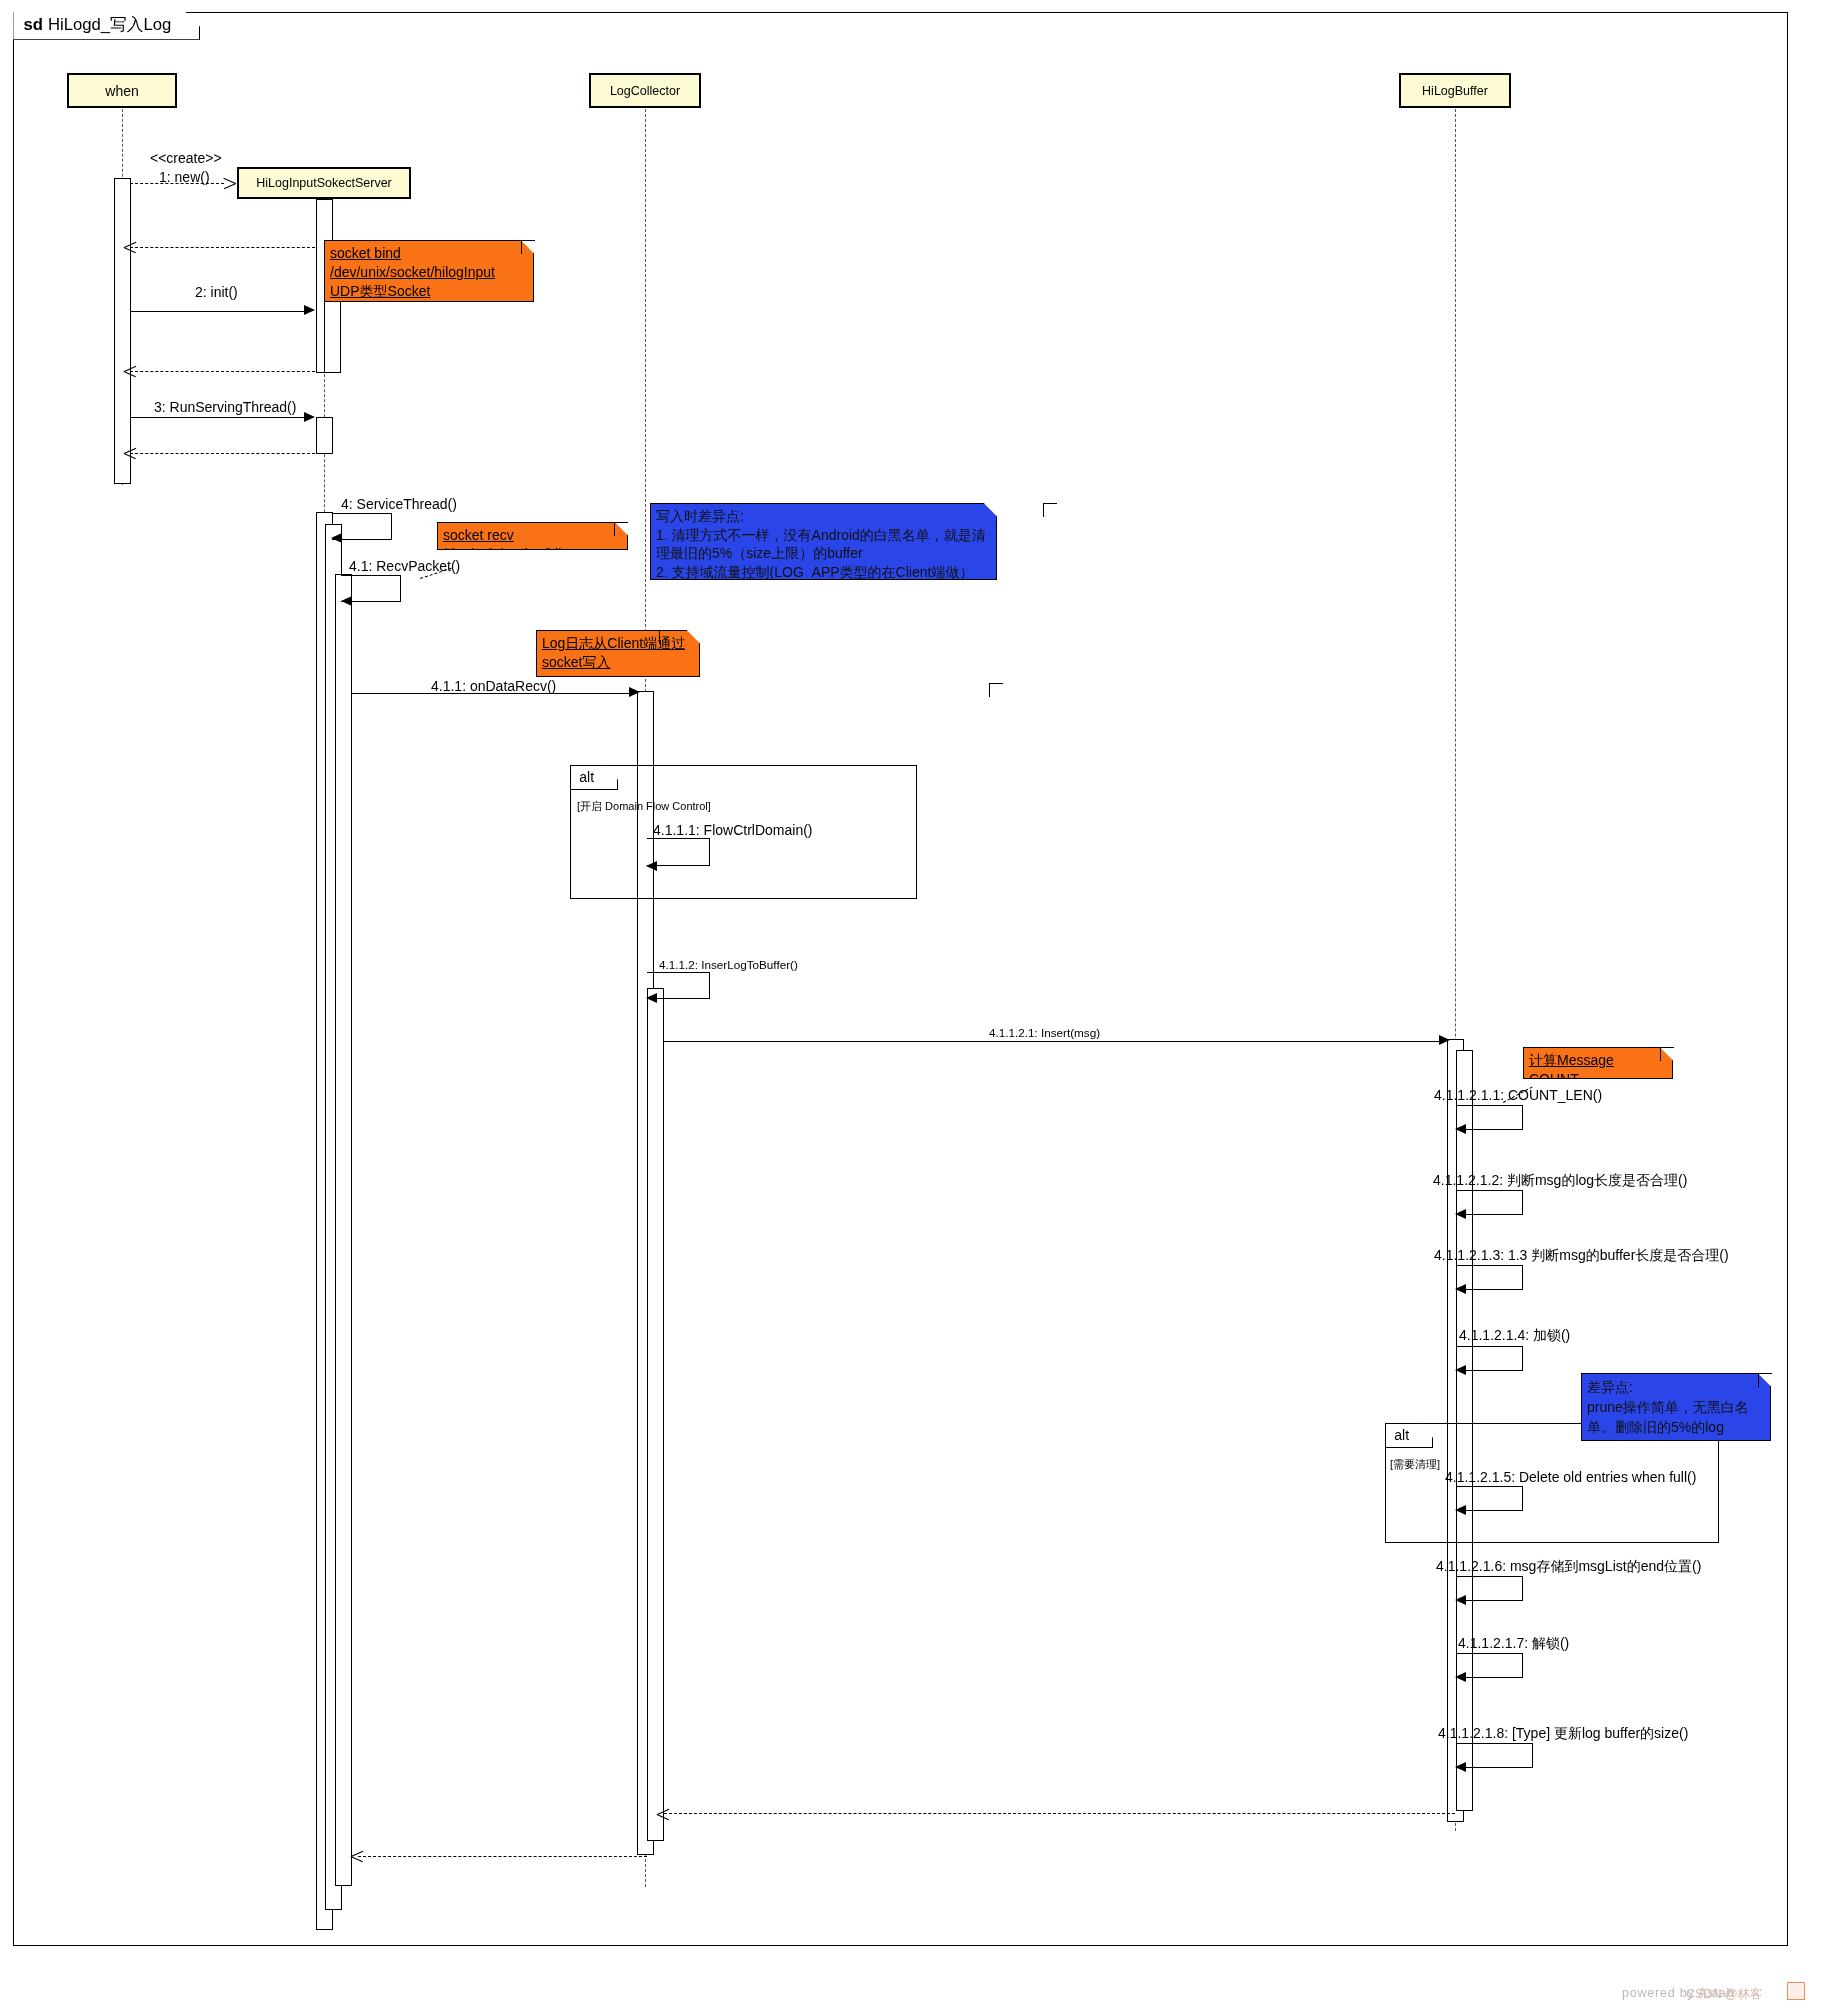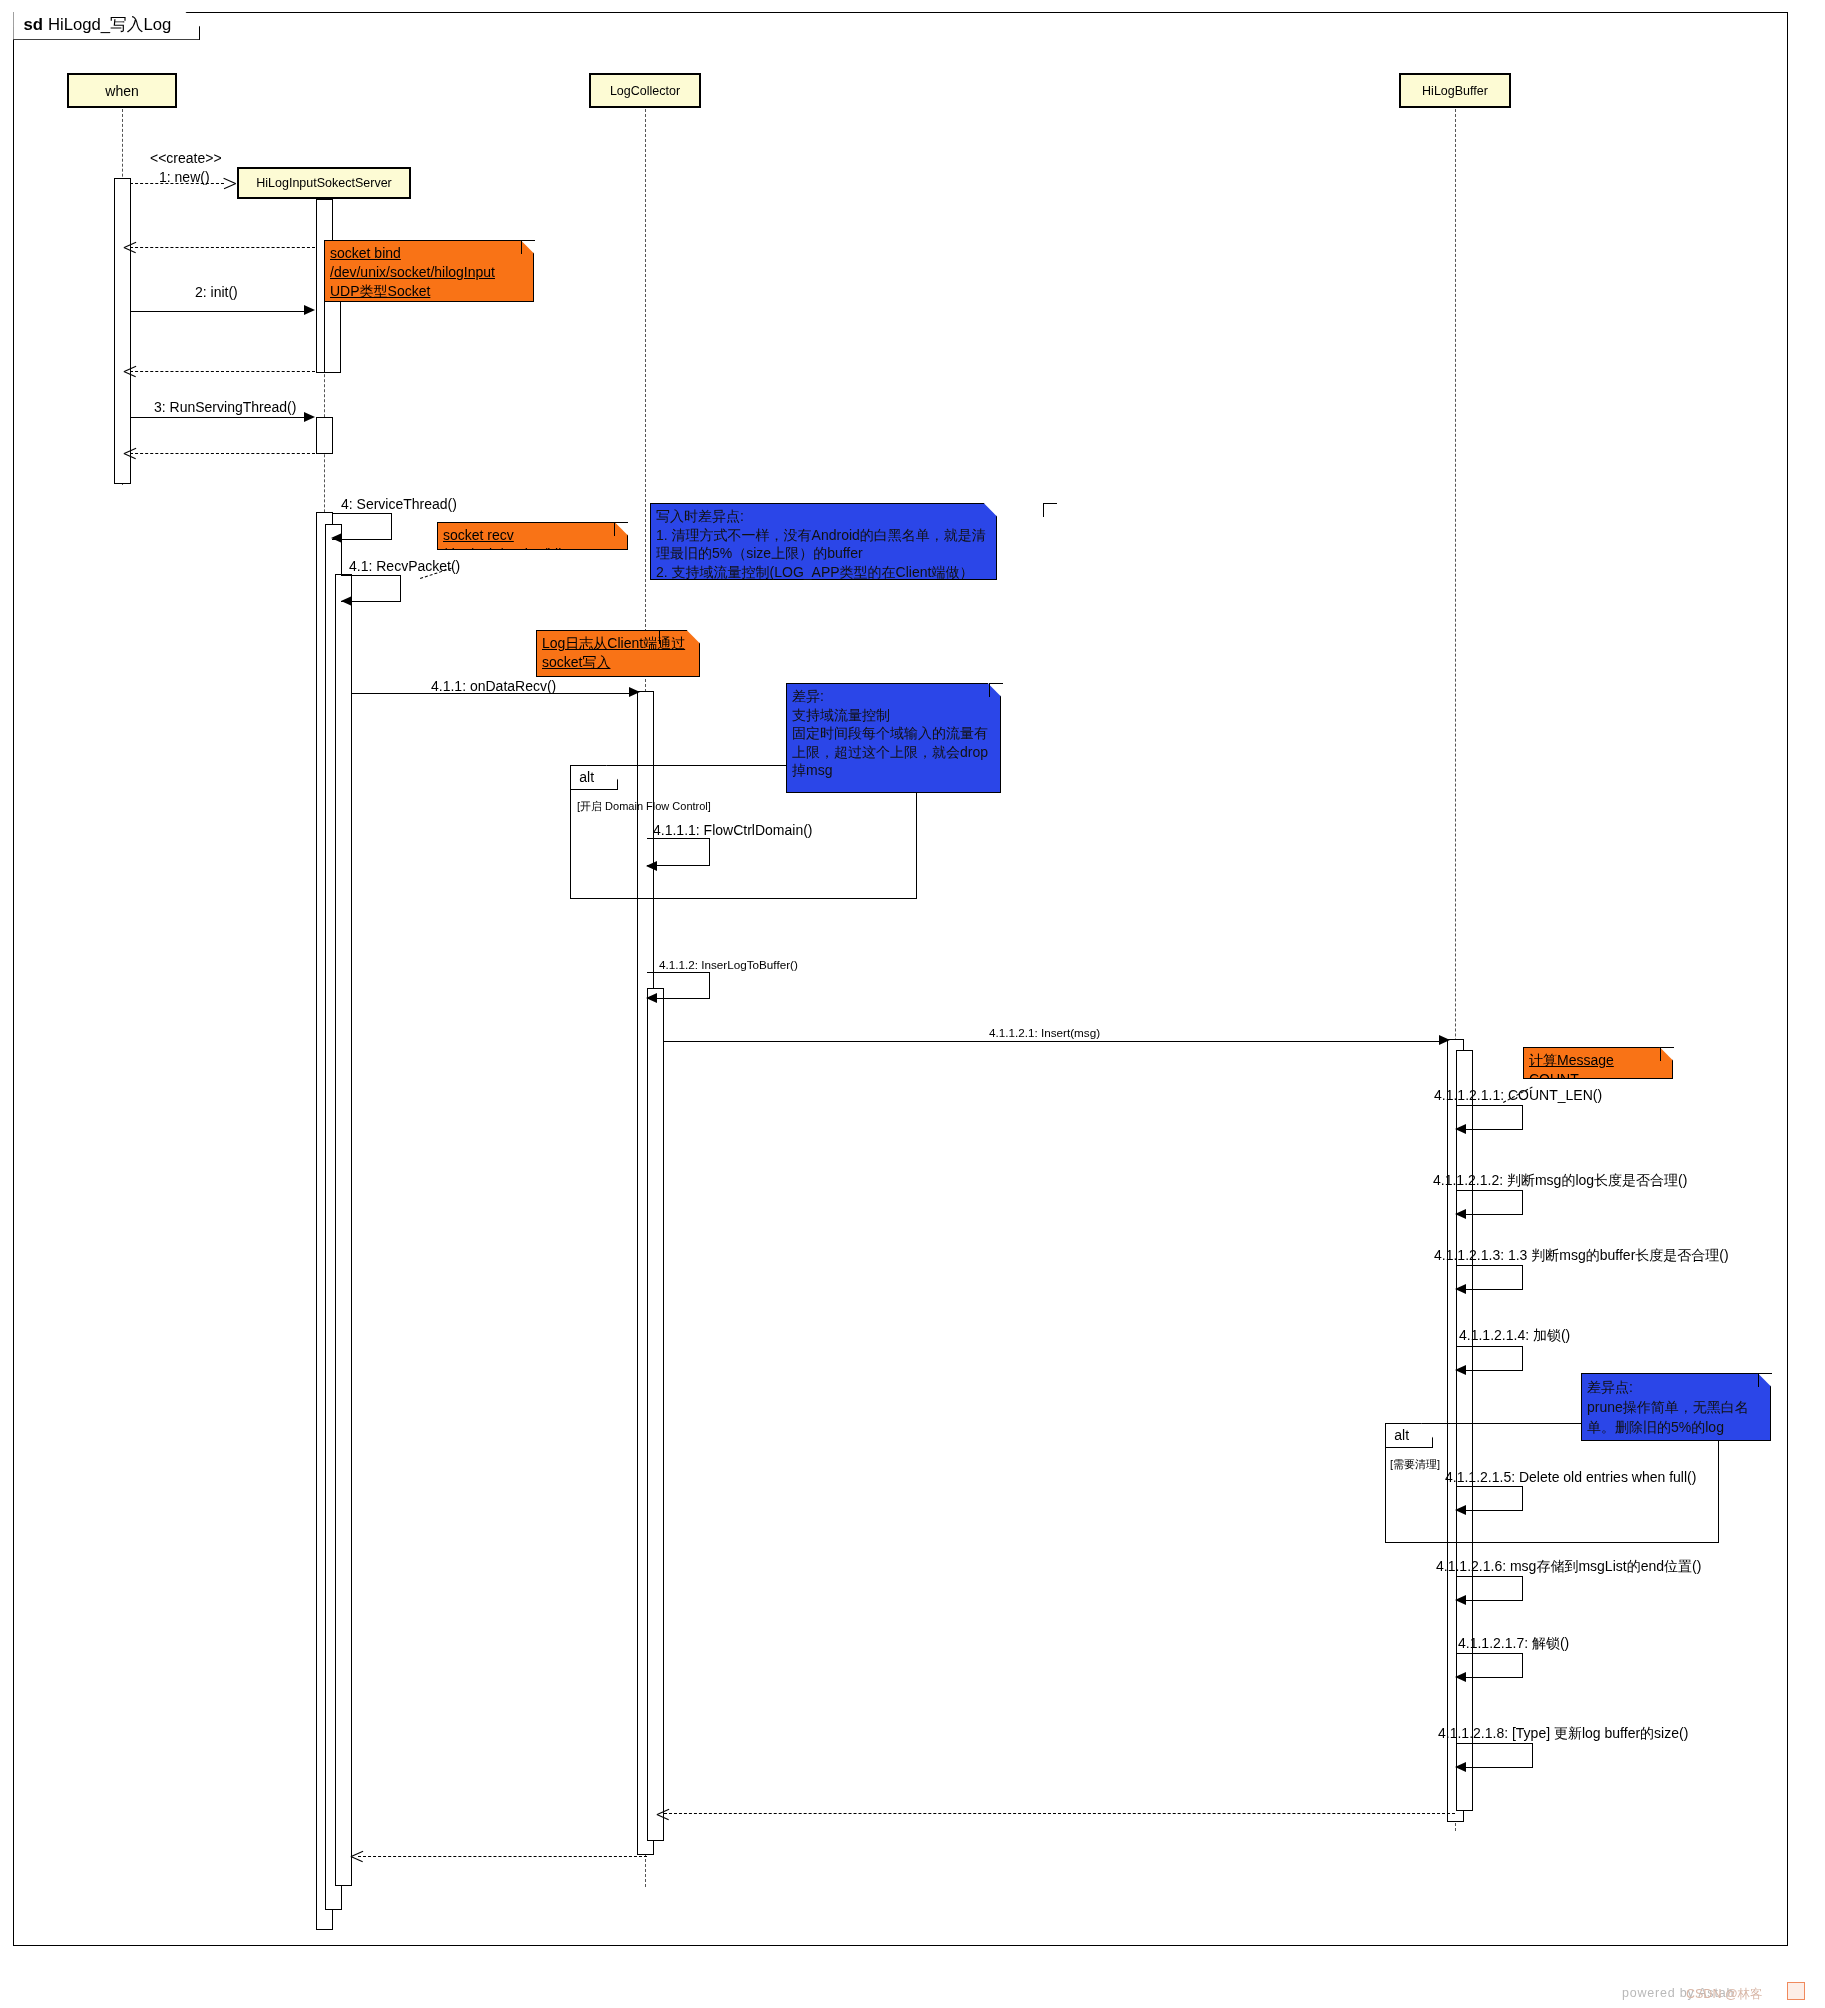--- a/index.html
+++ b/index.html
@@ -208,25 +208,20 @@
 
   <div class="note blue" style="left:650px;top:503px;width:347px;height:77px;line-height:18.4px;">写入时差异点:
 1. 清理方式不一样，没有Android的白黑名单，就是清理最旧的5%（size上限）的buffer
 2. 支持域流量控制(LOG_APP类型的在Client端做）</div>
   <div class="note-fold" style="left:1043px;top:503px;"></div>
 
   <div class="note pink" style="left:508px;top:630px;width:164px;height:47px;margin-left:28px;">Log日志从Client端通过
 socket写入</div>
   <div class="note-fold" style="left:659px;top:630px;"></div>
 
-  <div class="note blue" style="left:786px;top:683px;width:215px;height:110px;line-height:18.4px;">差异:
-支持域流量控制
-固定时间段每个域输入的流量有
-上限，超过这个上限，就会drop
-掉msg</div>
   <div class="note-fold" style="left:989px;top:683px;"></div>
 
   <div class="note pink" style="left:1523px;top:1047px;width:150px;height:32px;">计算Message COUNT</div>
   <div class="note-fold" style="left:1660px;top:1047px;"></div>
   <div class="msg dashed" style="left:1503px;top:1102px;width:33px;transform:rotate(-28deg);transform-origin:0 0;"></div>
 
   <div class="note blue" style="left:1581px;top:1373px;width:190px;height:68px;line-height:20px;">差异点:
 prune操作简单，无黑白名
 单。删除旧的5%的log</div>
   <div class="note-fold" style="left:1758px;top:1373px;"></div>

